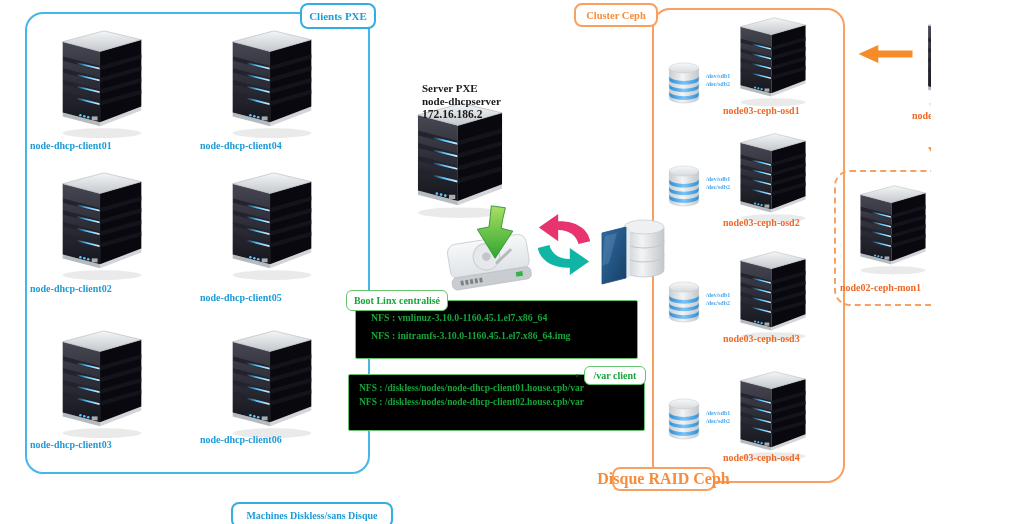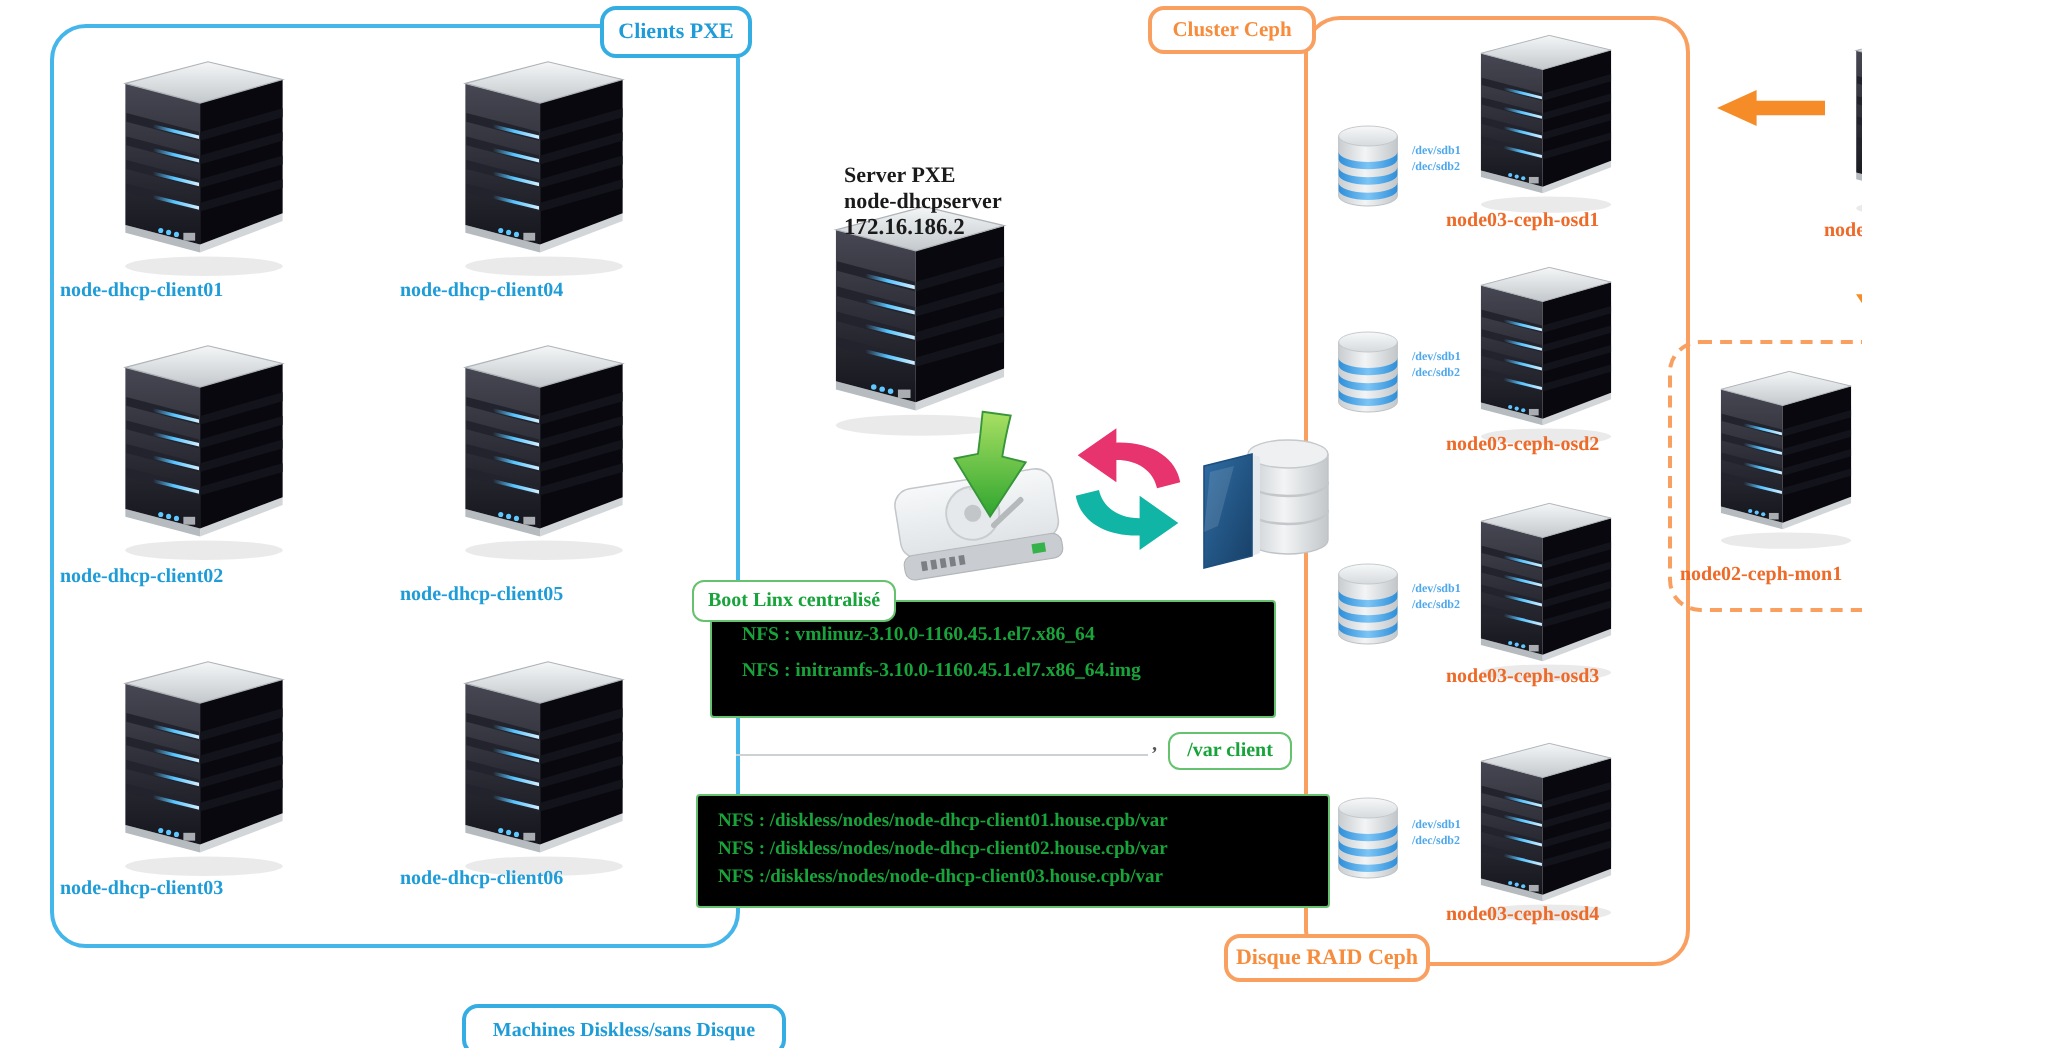--- a/index.html
+++ b/index.html
@@ -225,31 +225,30 @@
   <div class="green-panel" style="left:355px;top:300px;width:281px;height:57px;padding:0;">
     <div class="nfs-line" style="position:absolute;left:15px;top:11px;font-size:9.8px;">NFS : vmlinuz-3.10.0-1160.45.1.el7.x86_64</div>
     <div class="nfs-line" style="position:absolute;left:15px;top:29px;font-size:9.8px;">NFS : initramfs-3.10.0-1160.45.1.el7.x86_64.img</div>
   </div>
 
   <div class="connector-line" style="left:368px;top:377px;width:206px;"></div>
   <div class="connector-mark" style="left:576px;top:367px;">,</div>
   <div class="tag green" style="left:584px;top:366px;width:60px;height:17px;font-size:10px;">
     <span>/var client</span>
   </div>
-  <div class="green-panel" style="left:348px;top:397px;width:295px;height:55px;padding-left:20px;">
+  <div class="green-panel" style="left:348px;top:374px;width:295px;height:55px;">
     <div class="nfs-line" style="position:absolute;left:10px;top:8px;font-size:9.5px;">NFS : /diskless/nodes/node-dhcp-client01.house.cpb/var</div>
     <div class="nfs-line" style="position:absolute;left:10px;top:22px;font-size:9.5px;">NFS : /diskless/nodes/node-dhcp-client02.house.cpb/var</div>
-    <div class="nfs-line" style="position:absolute;left:10px;top:36px;font-size:9.5px;">NFS :/diskless/nodes/node-dhcp-client03.house.cpb/var</div>
   </div>
 
   <div class="group-box orange-box" style="left:652px;top:8px;width:189px;height:471px;"></div>
   <div class="tag orange" style="left:574px;top:3px;width:80px;height:20px;font-size:10.5px;">
     <span>Cluster Ceph</span>
   </div>
-  <div class="tag orange" style="left:612px;top:467px;width:99px;height:20px;font-size:11px;">
+  <div class="tag orange" style="left:612px;top:467px;width:99px;height:20px;font-size:16px;">
     <span>Disque RAID Ceph</span>
   </div>
 
   <svg class="icon" style="left:664px;top:60px;width:40px;height:48px;">
       <use href="#sym-cyl"></use>
     </svg>
   <div class="disk-labels" style="left:706px;top:73px;">
     <div>/dev/sdb1</div>
     <div>/dec/sdb2</div>
   </div>

